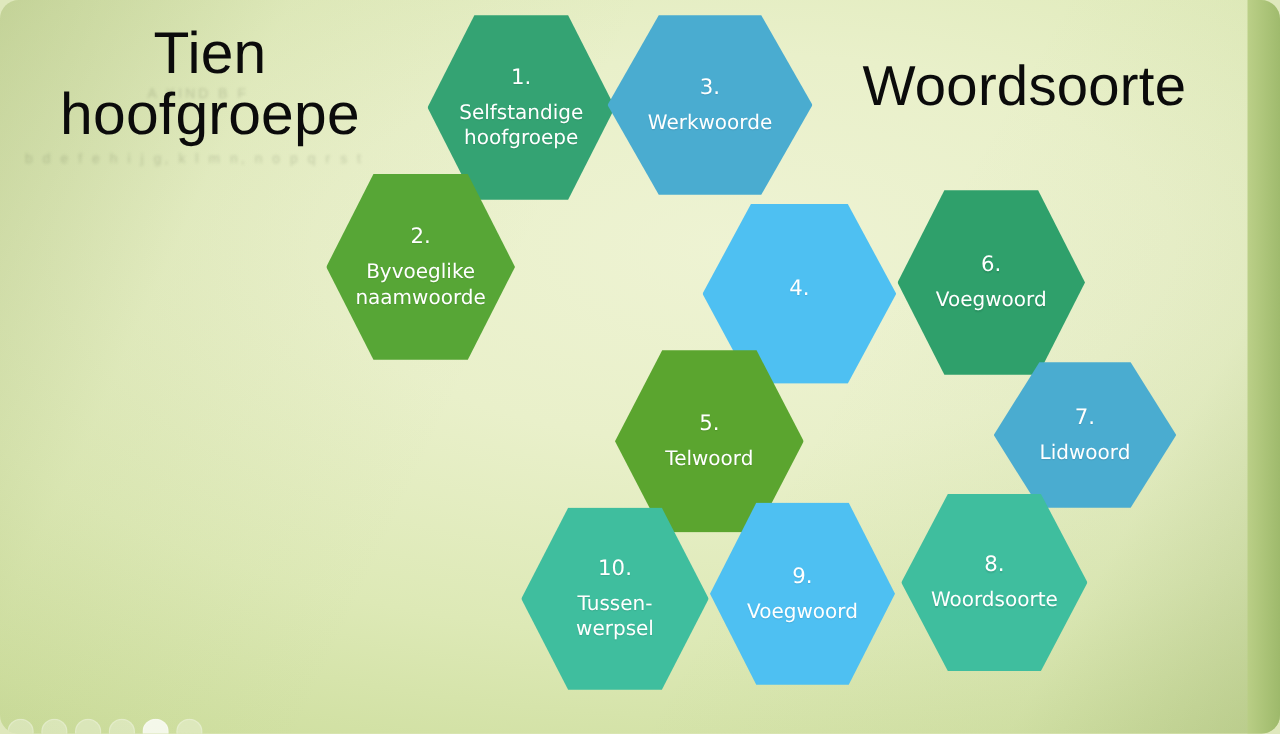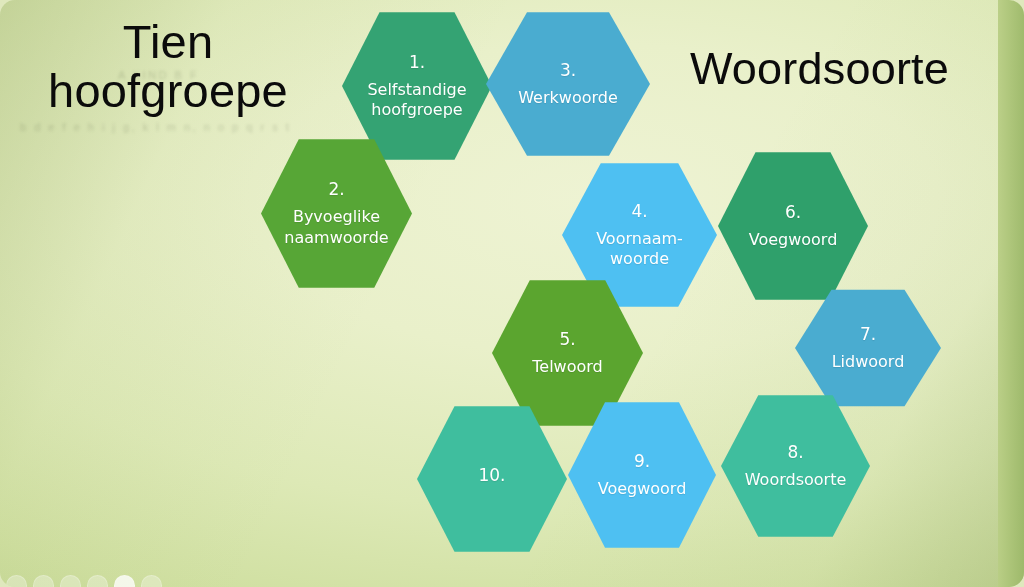--- a/index.html
+++ b/index.html
@@ -167,22 +167,20 @@
 naamwoorde</span>
   </div>
 
   <div class="hex" id="hex-3" style="background-color: rgb(74, 172, 208);">
     <span class="num">3.</span>
     <span class="lbl">Werkwoorde</span>
   </div>
 
   <div class="hex" id="hex-4" style="background-color: rgb(78, 192, 242);">
     <span class="num">4.</span>
-    <span class="lbl">Voornaam-
-woorde</span>
   </div>
 
   <div class="hex" id="hex-5" style="background-color: rgb(91, 165, 47);">
     <span class="num">5.</span>
     <span class="lbl">Telwoord</span>
   </div>
 
   <div class="hex" id="hex-6" style="background-color: rgb(47, 160, 107);">
     <span class="num">6.</span>
     <span class="lbl">Voegwoord</span>
@@ -198,20 +196,22 @@
     <span class="lbl">Woordsoorte</span>
   </div>
 
   <div class="hex" id="hex-9" style="background-color: rgb(78, 192, 242);">
     <span class="num">9.</span>
     <span class="lbl">Voegwoord</span>
   </div>
 
   <div class="hex" id="hex-10" style="background-color: rgb(63, 190, 158);">
     <span class="num">10.</span>
+    <span class="lbl">Tussen-
+werpsel</span>
   </div>
 
   <div class="dots" id="pagination-dots">
       <i></i>
       <i></i>
       <i></i>
       <i></i>
       <i class="active"></i>
       <i></i>
     </div>

